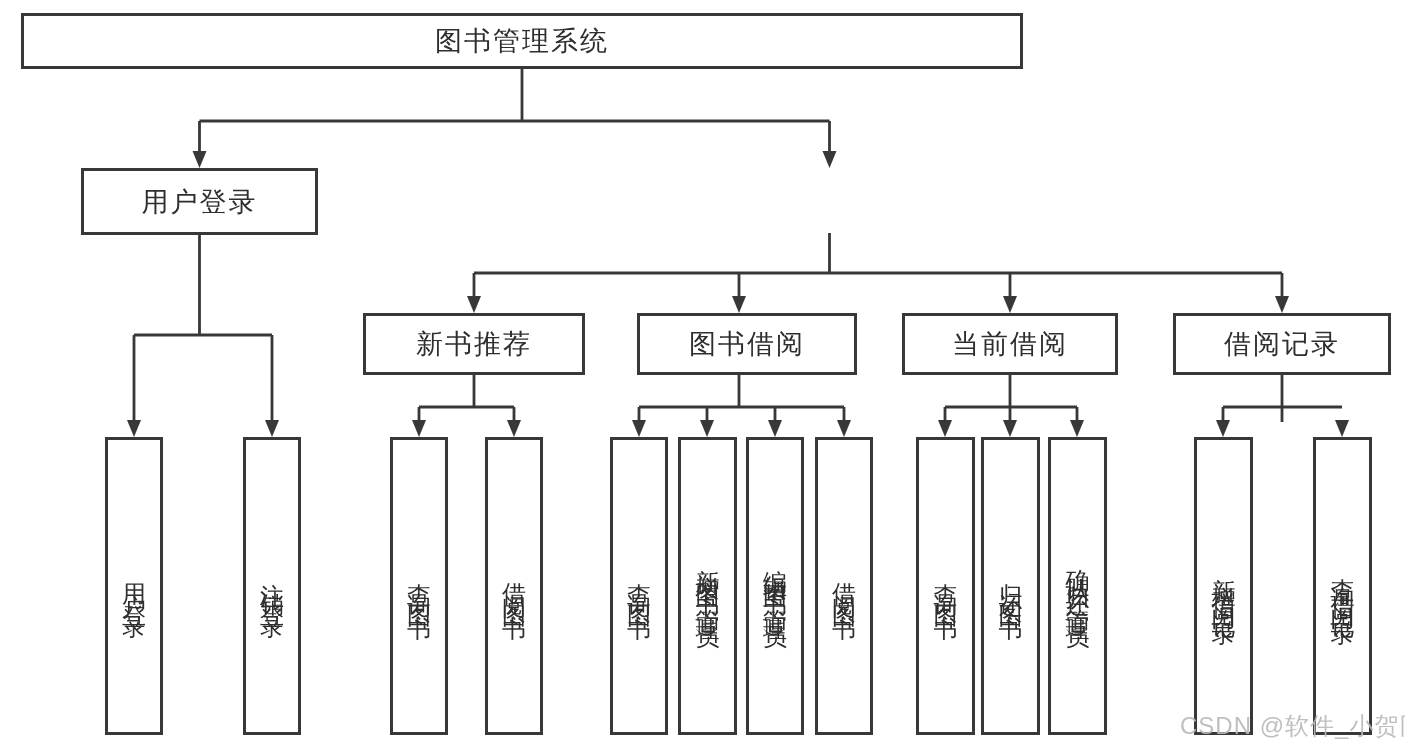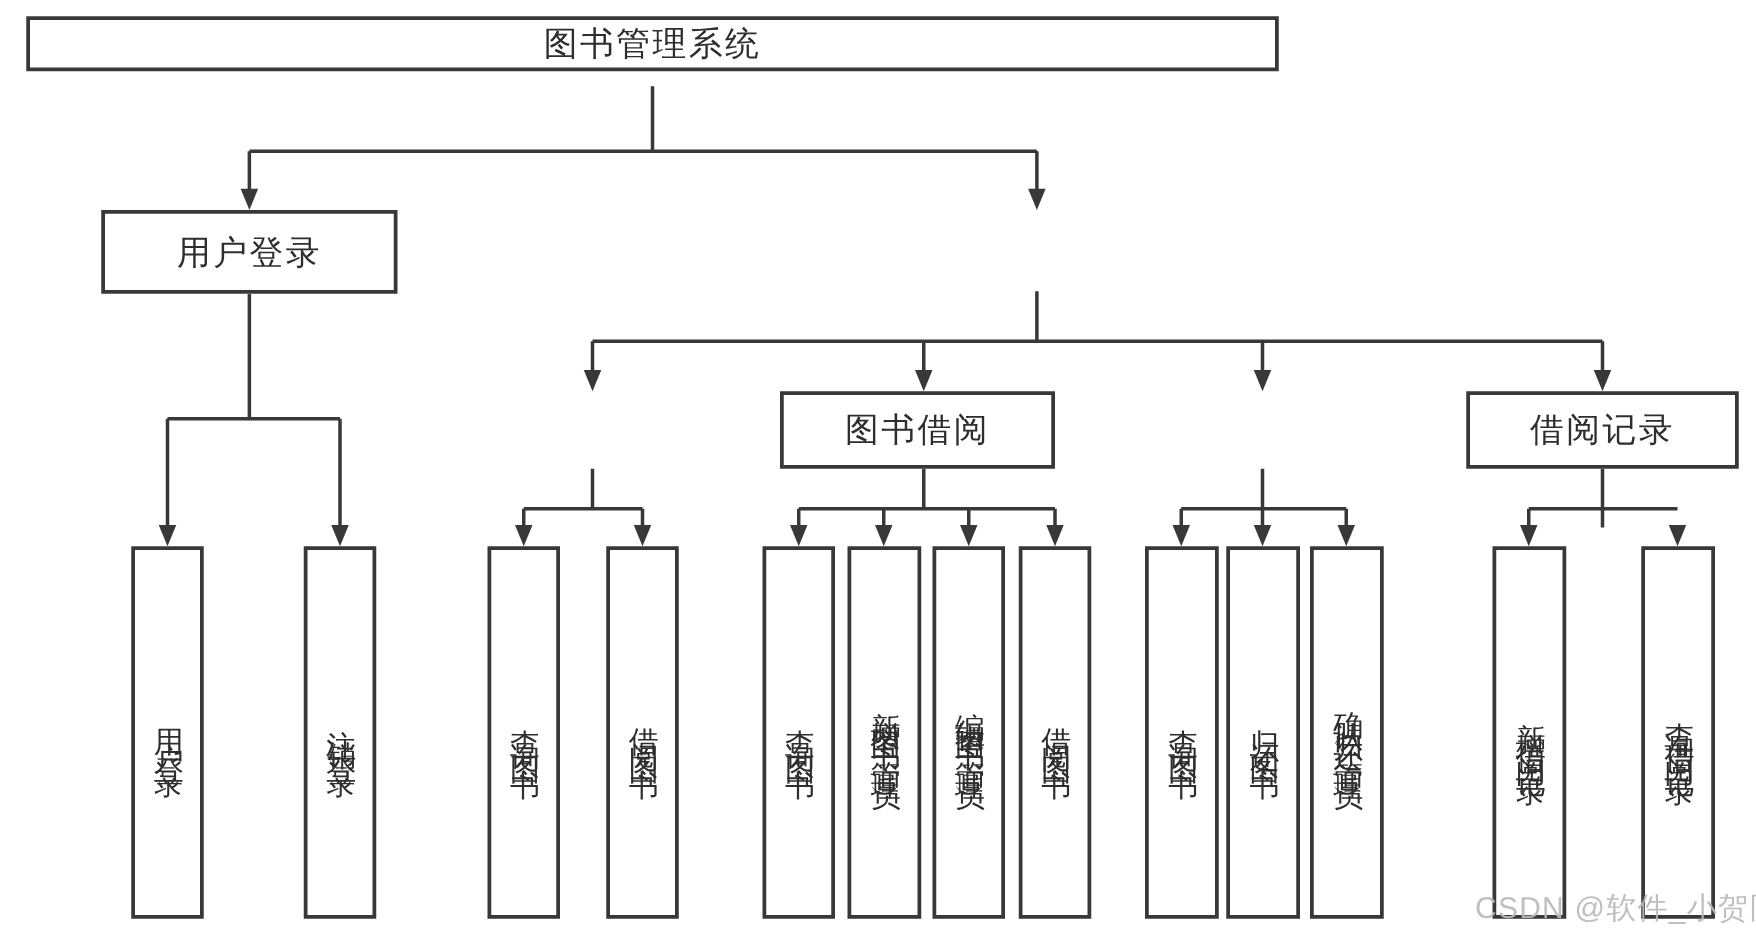--- a/index.html
+++ b/index.html
@@ -92,25 +92,27 @@
       <polygon points="768,420 782,420 775,437"></polygon>
       <polygon points="837,420 851,420 844,437"></polygon>
       <polygon points="938,420 952,420 945,437"></polygon>
       <polygon points="1003,420 1017,420 1010,437"></polygon>
       <polygon points="1070,420 1084,420 1077,437"></polygon>
       <polygon points="1216,420 1230,420 1223,437"></polygon>
       <polygon points="1335,420 1349,420 1342,437"></polygon>
     </g>
   </svg>
 
-  <div class="box h" style="left:21px; top:13px; width:1002px; height:44px">图书管理系统</div>
+  <div class="box h" style="left:21px; top:13px; width:1002px; height:56px">图书管理系统</div>
 
   <div class="box h" style="left:81px; top:168px; width:237px; height:67px">用户登录</div>
 
-  <div class="box h" style="left:624px; top:313px; width:220px; height:62px">图书借阅</div>
+  <div class="box h" style="left:363px; top:313px; width:222px; height:62px">新书推荐</div>
+  <div class="box h" style="left:637px; top:313px; width:220px; height:62px">图书借阅</div>
+  <div class="box h" style="left:902px; top:313px; width:216px; height:62px">当前借阅</div>
   <div class="box h" style="left:1173px; top:313px; width:218px; height:62px">借阅记录</div>
 
   <div class="box v" style="left:105px; top:437px; width:58px; height:298px">用户登录</div>
   <div class="box v" style="left:243px; top:437px; width:58px; height:298px">注销登录</div>
 
   <div class="box v" style="left:390px; top:437px; width:58px; height:298px">查询图书</div>
   <div class="box v" style="left:485px; top:437px; width:58px; height:298px">借阅图书</div>
 
   <div class="box v" style="left:610px; top:437px; width:58px; height:298px">查询图书</div>
   <div class="box v v8" style="left:678px; top:437px; width:59px; height:298px">新增图书（管理员）</div>

